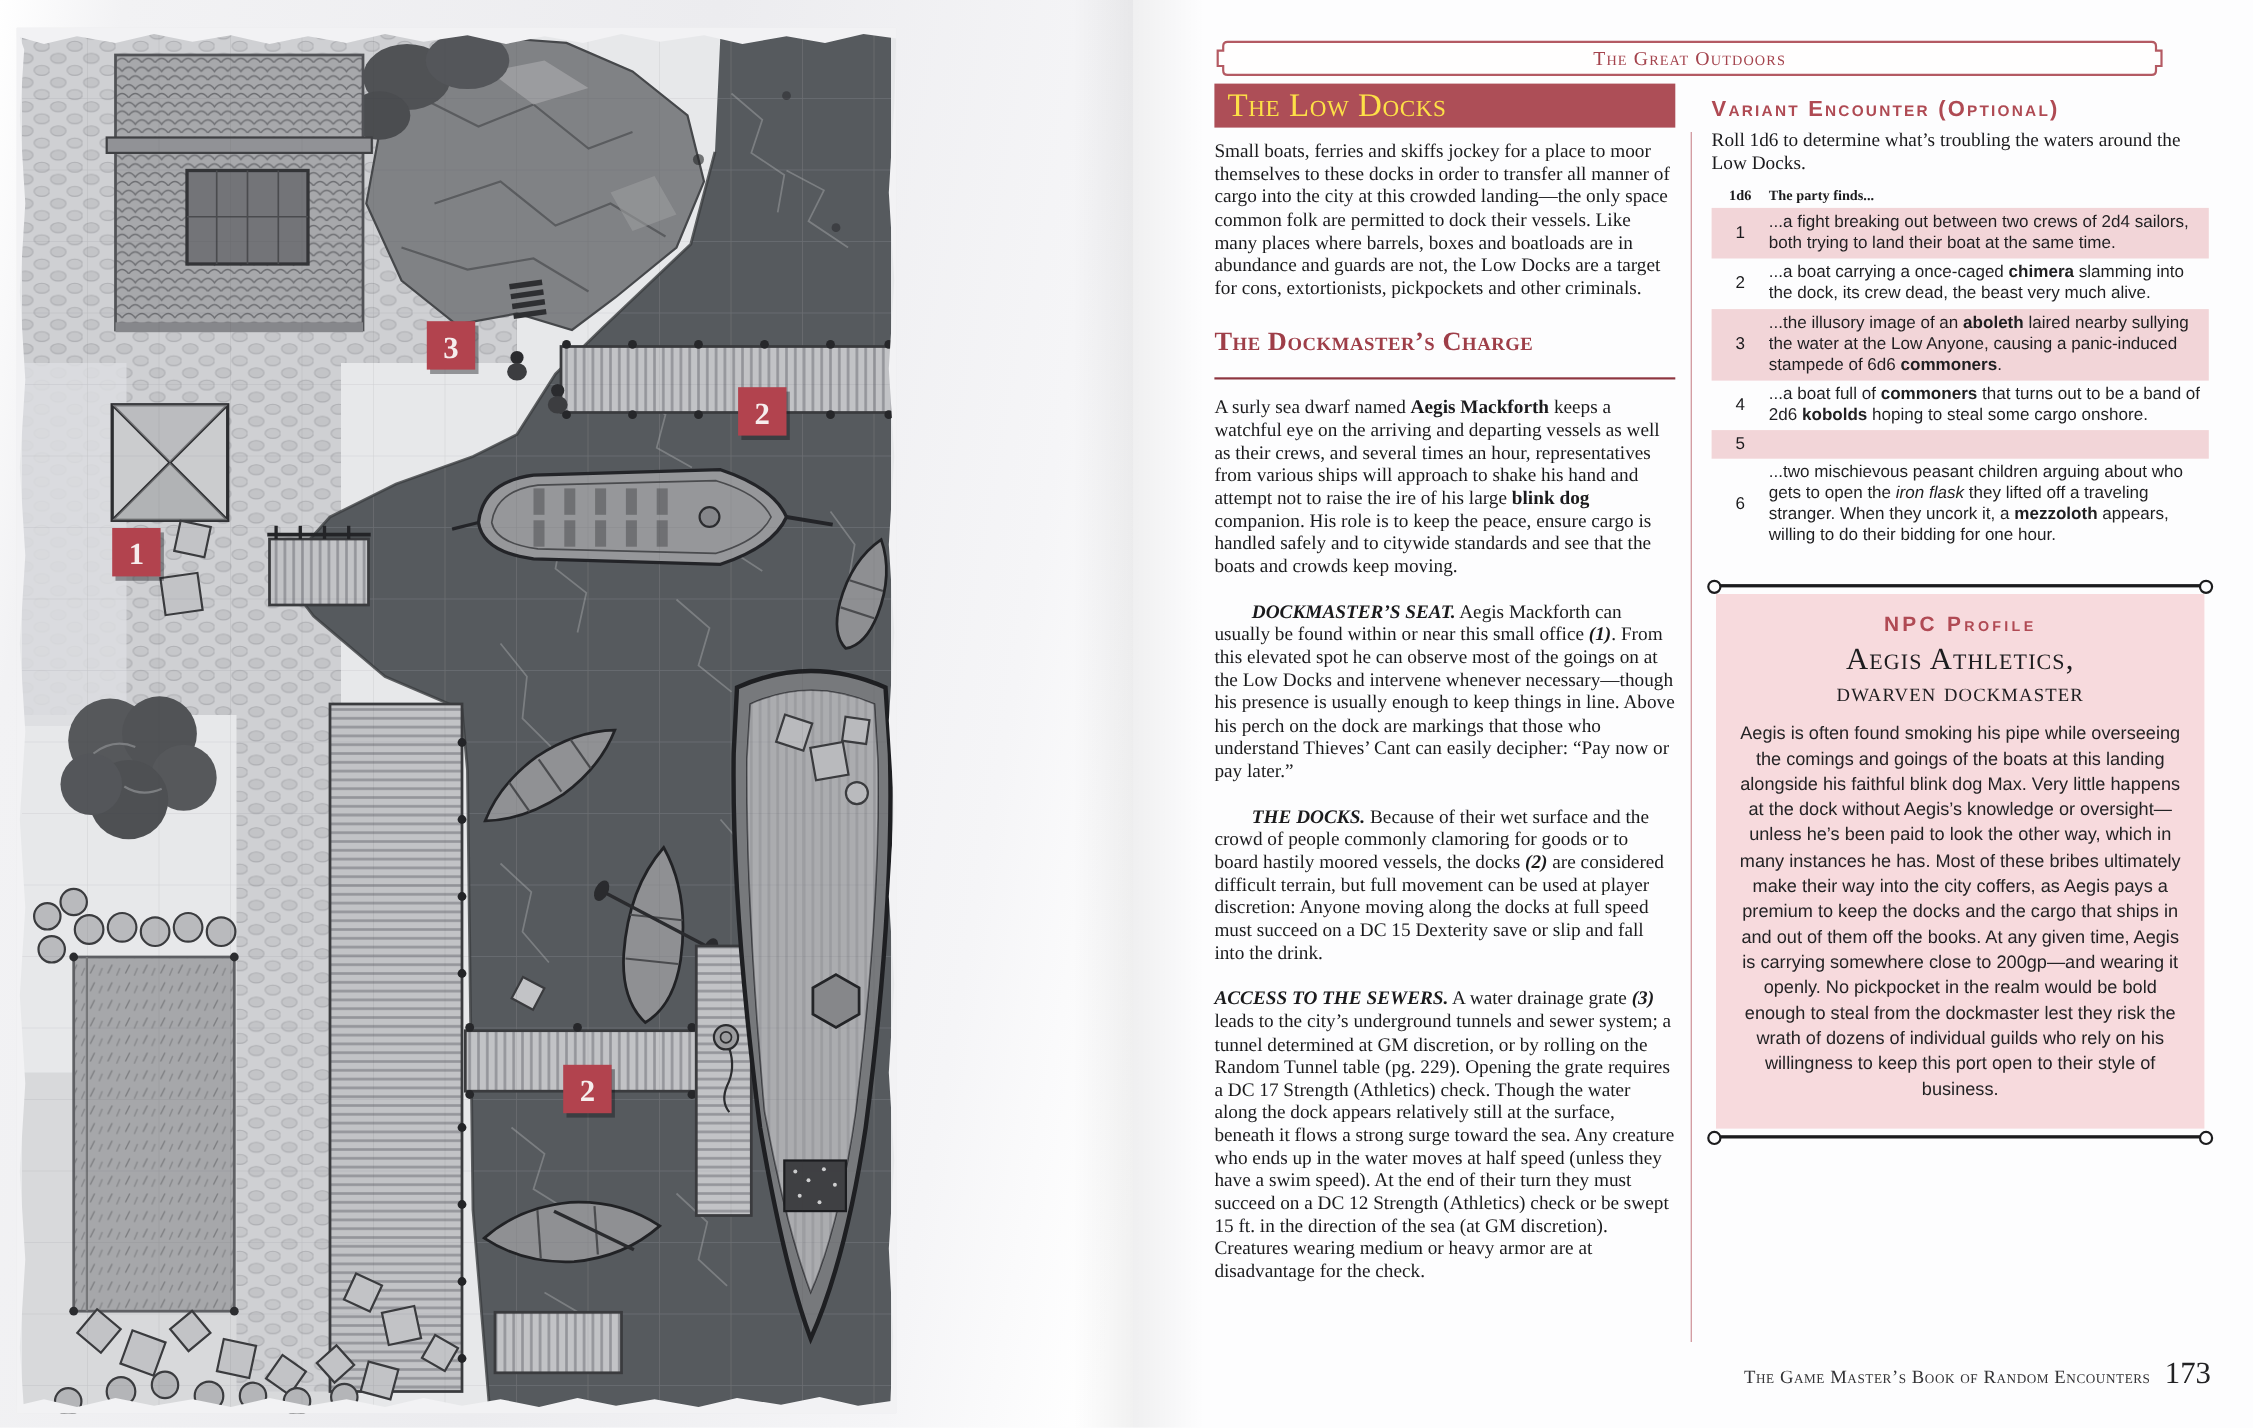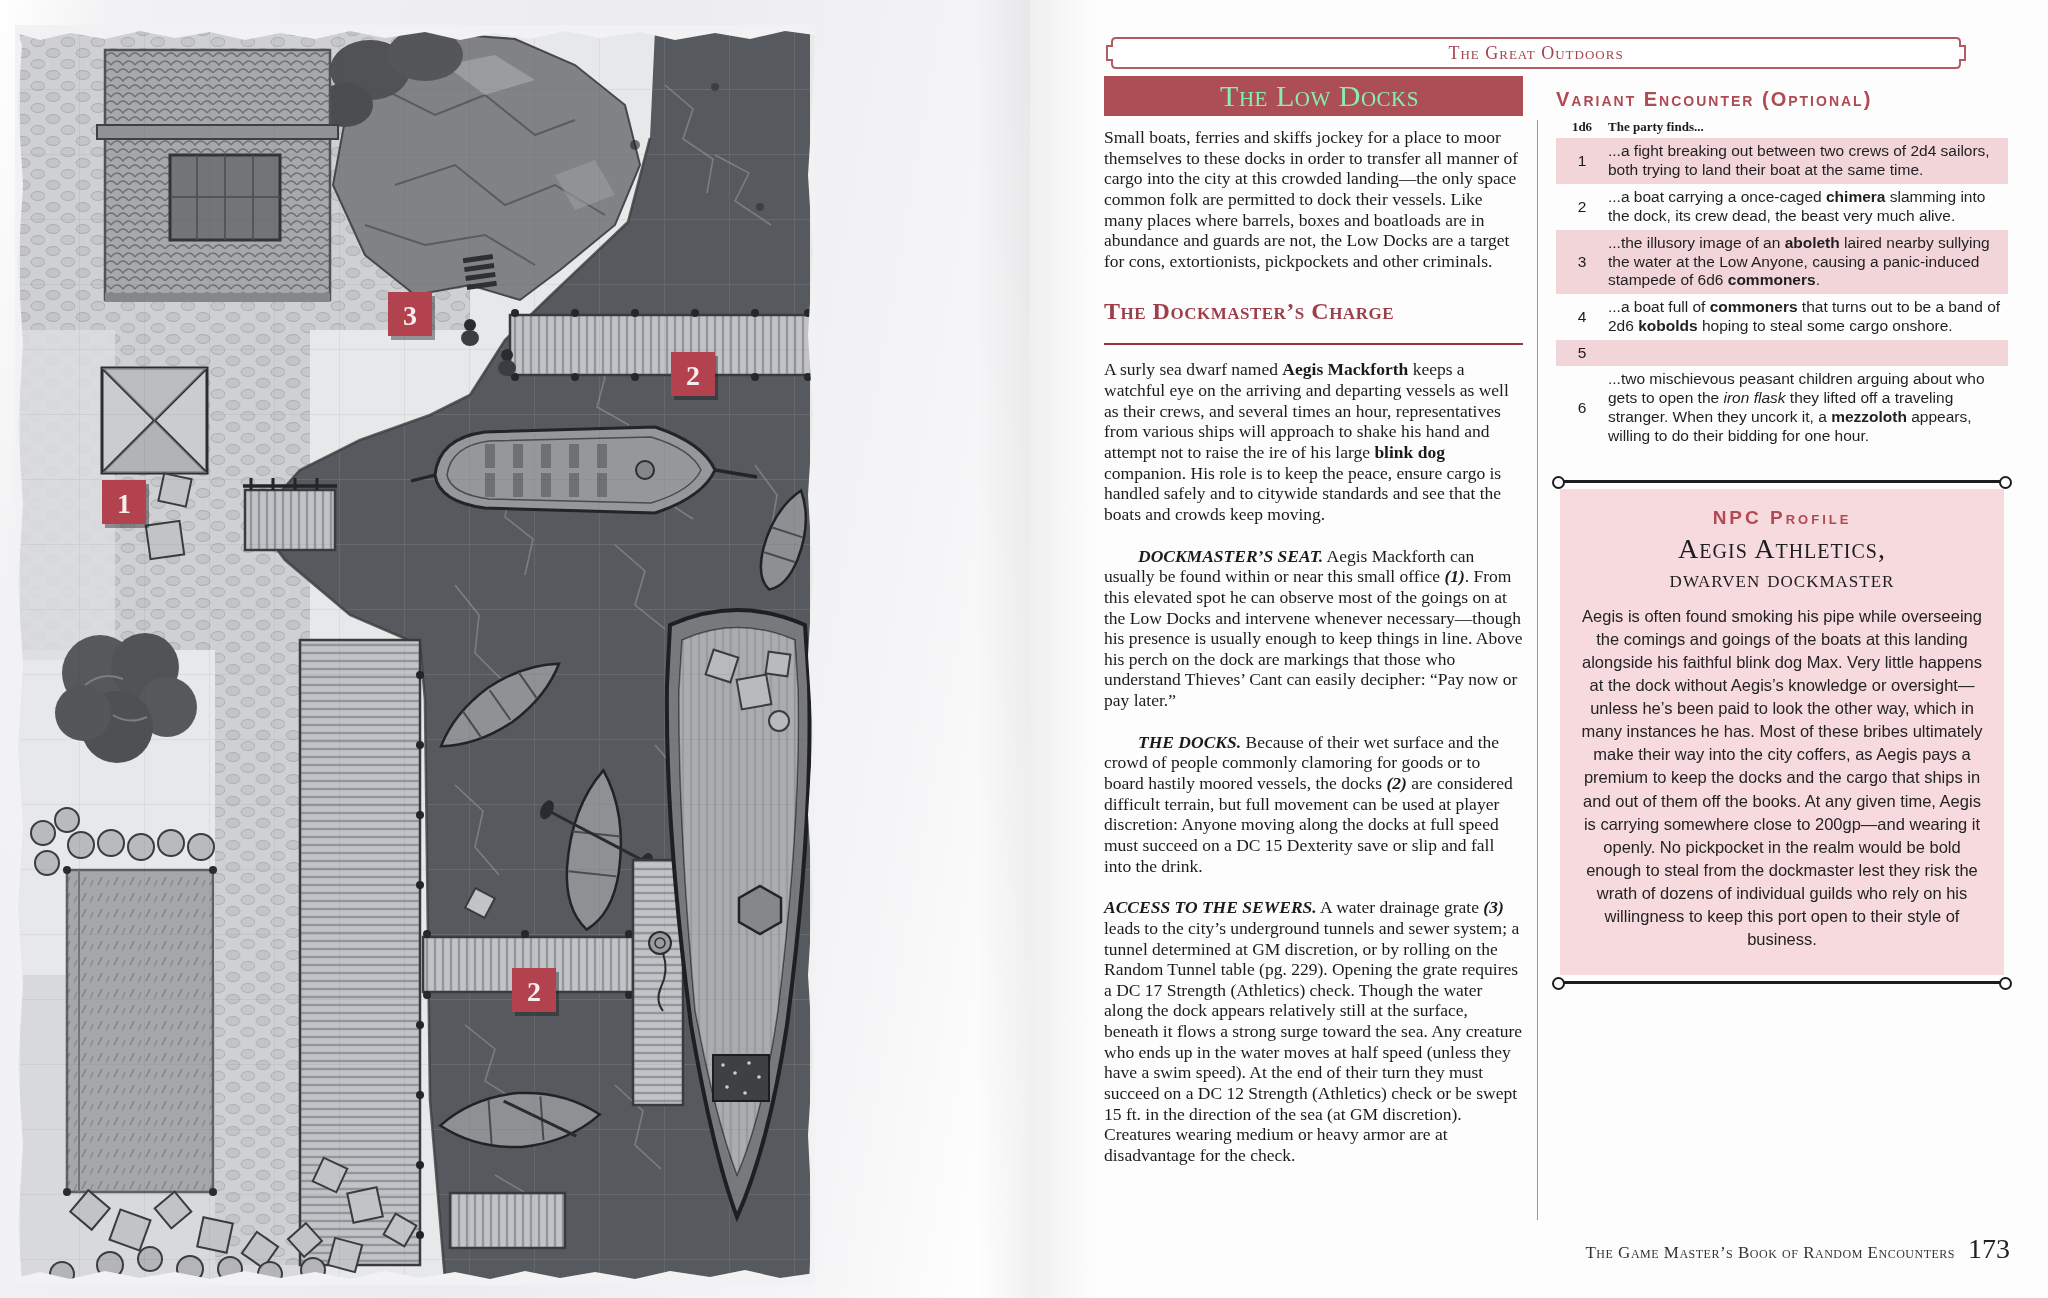--- a/index.html
+++ b/index.html
@@ -27,21 +27,21 @@
     position:absolute;left:0;top:0;width:100%;height:100%;
     display:flex;align-items:center;justify-content:center;
     font-variant:small-caps;font-size:18px;letter-spacing:1px;color:#a4434d;text-align:center;
   }
   .title-banner{
     position:absolute;left:1104px;top:76px;width:419px;height:40px;
     background:#ad4e57;
   }
   .title-banner span{
     display:block;padding-left:12px;line-height:40px;
-    font-variant:small-caps;font-size:30px;letter-spacing:.5px;color:#86efac;text-align:center;
+    font-variant:small-caps;font-size:30px;letter-spacing:.5px;color:#fde047;
   }
   #col-left{position:absolute;left:1104px;top:127px;width:419px;}
   #col-right{position:absolute;left:1556px;top:88px;width:452px;}
   #divider{position:absolute;left:1537px;top:120px;height:1100px;width:0;border-left:1.6px solid #c9858d;}
 
   .body-serif{font-size:17.5px;line-height:1.18;margin:0;}
   p.spaced{margin-top:21px;}
   p.indent{text-indent:34px;}
   .run-b{font-weight:bold;}
   .run-i{font-style:italic;}
@@ -456,20 +456,21 @@
   <p class="body-serif">Small boats, ferries and skiffs jockey for a place to moor themselves to these docks in order to transfer all manner of cargo into the city at this crowded landing—the only space common folk are permitted to dock their vessels. Like many places where barrels, boxes and boatloads are in abundance and guards are not, the Low Docks are a target for cons, extortionists, pickpockets and other criminals.</p>
   <h2 class="section">The Dockmaster’s Charge</h2>
   <p class="body-serif"><span>A surly sea dwarf named </span><span class="run-b">Aegis Mackforth</span><span> keeps a watchful eye on the arriving and departing vessels as well as their crews, and several times an hour, representatives from various ships will approach to shake his hand and attempt not to raise the ire of his large </span><span class="run-b">blink dog</span><span> companion. His role is to keep the peace, ensure cargo is handled safely and to citywide standards and see that the boats and crowds keep moving.</span></p>
   <p class="body-serif spaced indent"><span class="run-bi">DOCKMASTER’S SEAT.</span><span> Aegis Mackforth can usually be found within or near this small office </span><span class="run-bi">(1)</span><span>. From this elevated spot he can observe most of the goings on at the Low Docks and intervene whenever necessary—though his presence is usually enough to keep things in line. Above his perch on the dock are markings that those who understand Thieves’ Cant can easily decipher: “Pay now or pay later.”</span></p>
   <p class="body-serif spaced indent"><span class="run-bi">THE DOCKS.</span><span> Because of their wet surface and the crowd of people commonly clamoring for goods or to board hastily moored vessels, the docks </span><span class="run-bi">(2)</span><span> are considered difficult terrain, but full movement can be used at player discretion: Anyone moving along the docks at full speed must succeed on a DC 15 Dexterity save or slip and fall into the drink.</span></p>
   <p class="body-serif spaced"><span class="run-bi">ACCESS TO THE SEWERS.</span><span> A water drainage grate </span><span class="run-bi">(3)</span><span> leads to the city’s underground tunnels and sewer system; a tunnel determined at GM discretion, or by rolling on the Random Tunnel table (pg. 229). Opening the grate requires a DC 17 Strength (Athletics) check. Though the water along the dock appears relatively still at the surface, beneath it flows a strong surge toward the sea. Any creature who ends up in the water moves at half speed (unless they have a swim speed). At the end of their turn they must succeed on a DC 12 Strength (Athletics) check or be swept 15 ft. in the direction of the sea (at GM discretion). Creatures wearing medium or heavy armor are at disadvantage for the check.</span></p>
 </div>
 
 <div id="col-right">
   <h3 class="variant">Variant Encounter (Optional)</h3>
+  <p class="lead">Roll 1d6 to determine what’s troubling the waters around the Low Docks.</p>
 
   <div class="enc-table">
     <div class="thead">
       <span class="c1">1d6</span>
       <span class="c2">The party finds...</span>
     </div>
     <div>
         <div class="trow shaded">
           <span class="roll">1</span>
           <div class="finds"><span>...a fight breaking out between two crews of 2d4 sailors, both trying to land their boat at the same time.</span></div>

